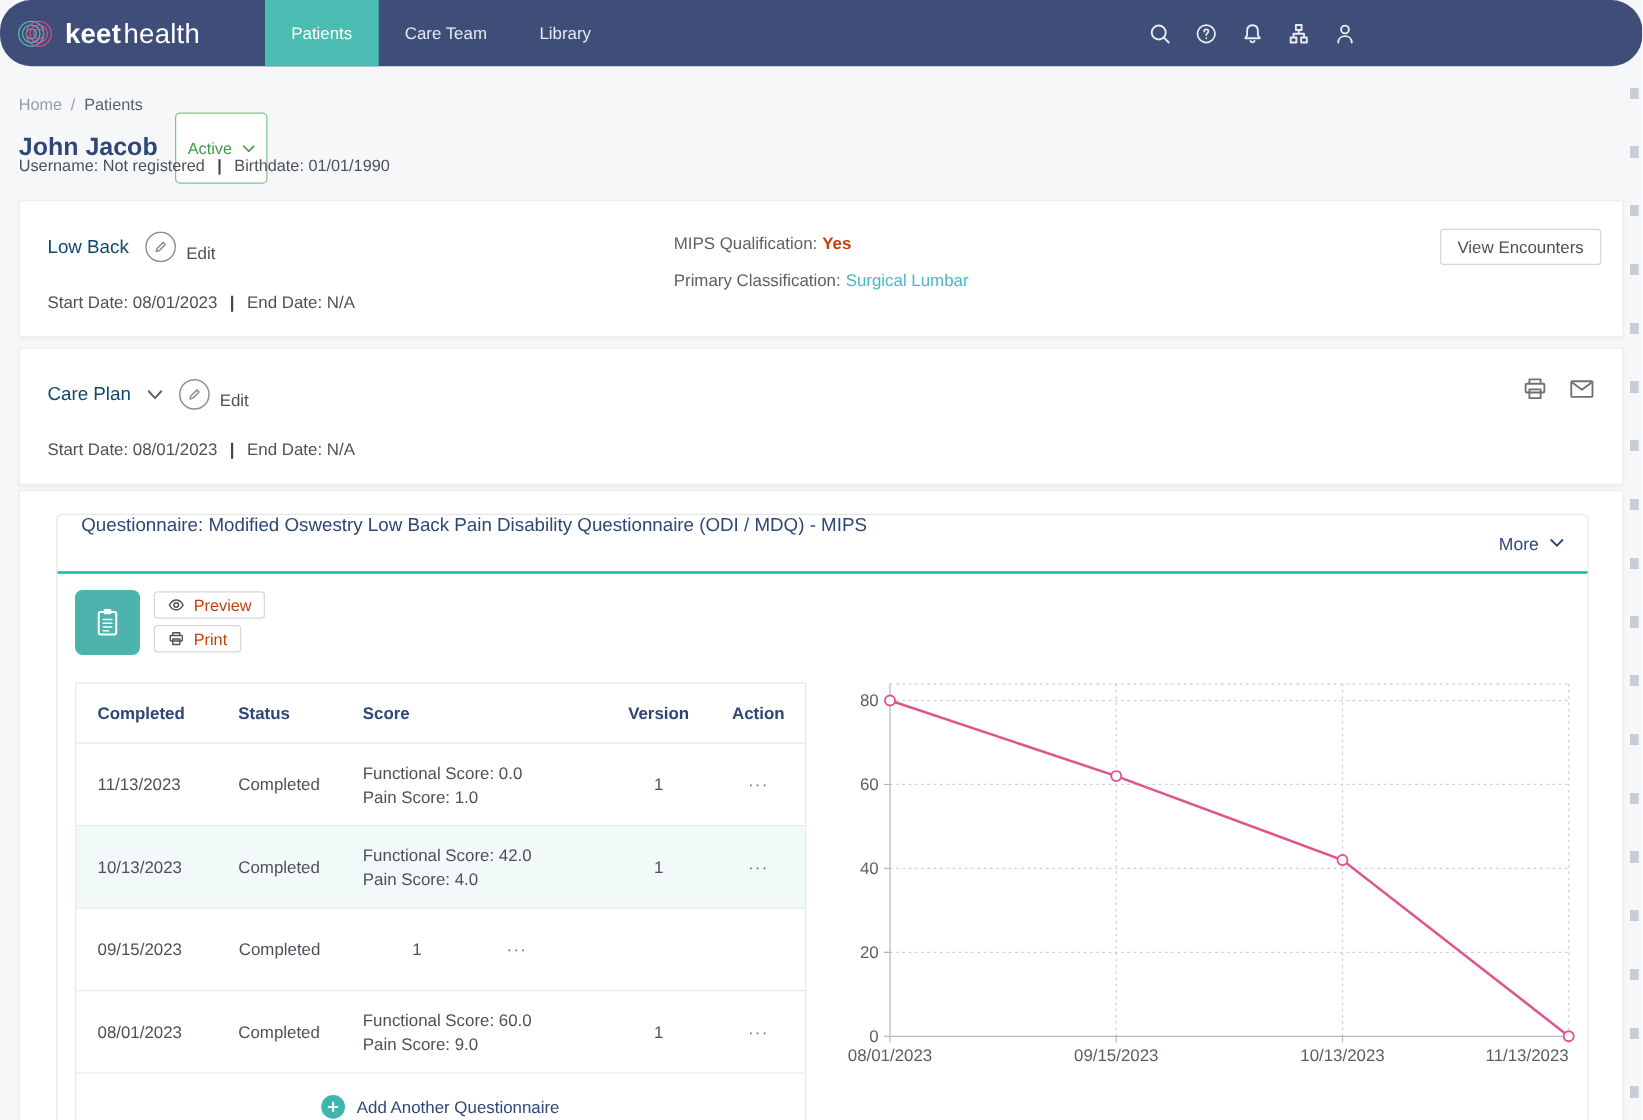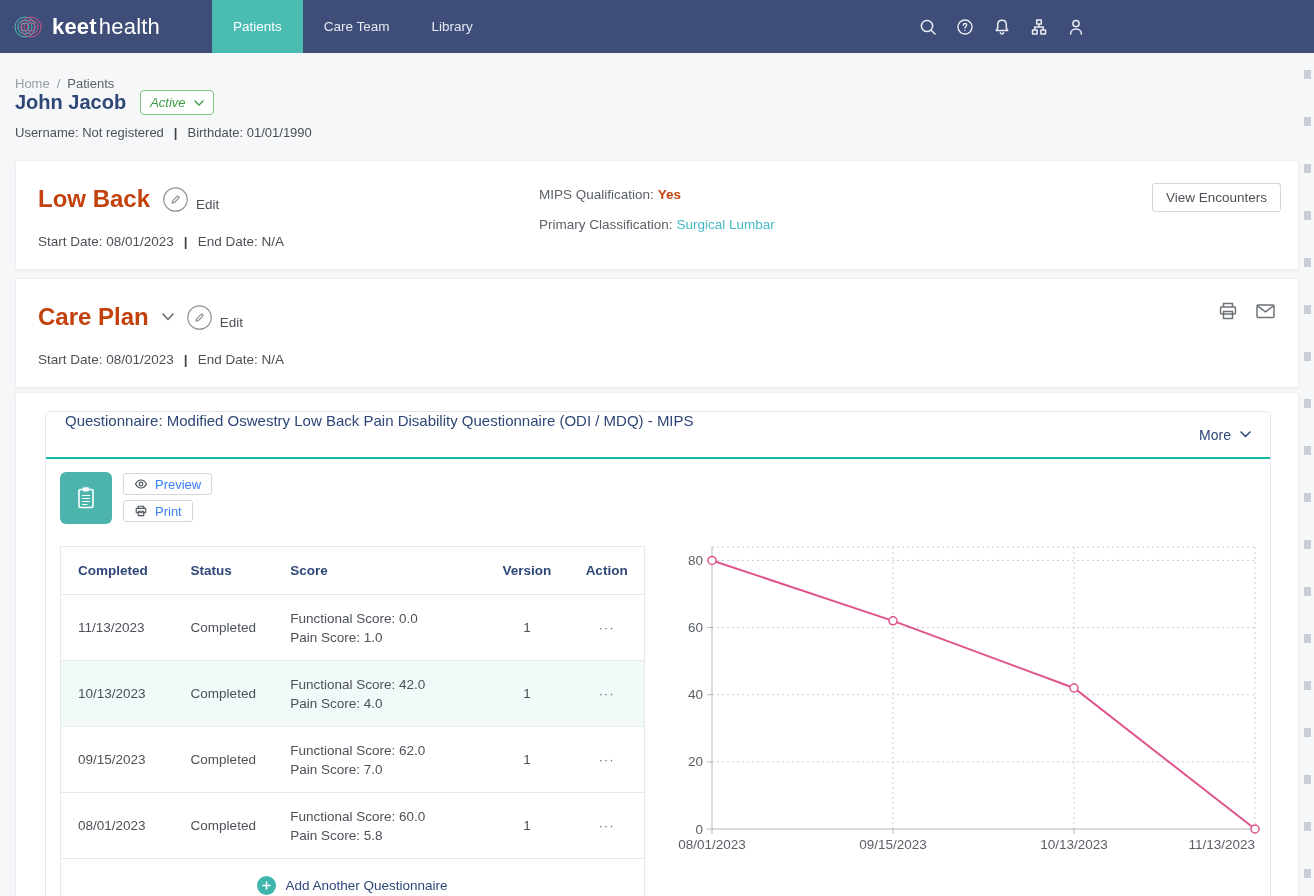--- a/index.html
+++ b/index.html
@@ -1,69 +1,69 @@
 <!DOCTYPE html>
 <html><head>
 <meta charset="utf-8">
 <style>
   * { margin:0; padding:0; box-sizing:border-box; }
   body { font-family:"Liberation Sans", sans-serif; }
   .page { position:relative; width:1314px; height:896px; overflow:hidden; background:#F6F7F9; }
 
   
-  .navbar { position:absolute; top:0; left:0; width:1314px; height:53px; background:#3E4E79; display:flex; align-items:stretch; }
+  .navbar { position:absolute; top:0; left:0; width:1314px; height:53px; background:#3E4E79; display:flex; align-items:stretch;border-radius:25px; }
   .brand { display:flex; align-items:center; gap:9px; padding-left:13px; width:212px; }
   .brand-text { color:#fff; font-size:22px; letter-spacing:.2px; white-space:nowrap; }
   .brand-text .b { font-weight:700; }
   .brand-text .l { font-weight:300; margin-left:2px; }
   .nav-tabs { display:flex; }
   .nav-tab { display:flex; align-items:center; padding:0 21px; color:#E6E9F0; font-size:13.5px; cursor:pointer; }
   .nav-tab.active { background:#4ABCB1; color:#fff; }
   .nav-icons { position:absolute; left:918px; top:0; height:53px; display:flex; align-items:center; gap:17px; }
   .nav-icons svg { display:block; cursor:pointer; }
 
   
   .breadcrumb { position:absolute; left:15px; top:76px; font-size:13px; display:flex; gap:7px; }
   .crumb-home { color:#989DA5; cursor:pointer; }
   .crumb-sep { color:#989DA5; }
   .crumb-cur { color:#5C6269; }
   .patient-row { position:absolute; left:15px; top:90px; display:flex; align-items:center; gap:14px; }
   .patient-name { font-size:20px; font-weight:700; color:#2E4777; }
-  .status-badge { display:inline-flex; align-items:center; gap:8px; padding:4px 9px; border:1px solid #7FC584; border-radius:4px; color:#3F9D46; font-size:13px; background:#fff; cursor:pointer;font-style:italic; }
+  .status-badge { display:inline-flex; align-items:center; gap:8px; padding:20px 9px; border:1px solid #7FC584; border-radius:4px; color:#3F9D46; font-size:13px; background:#fff; cursor:pointer; }
   .patient-meta { position:absolute; left:15px; top:125px; font-size:13px; color:#4C5158; display:flex; gap:10px; align-items:center; }
   .meta-sep { color:#3E434A; font-weight:700; }
 
   
   .card { position:absolute; left:15px; width:1284px; background:#fff; border:1px solid #EDEEF1; border-radius:3px; box-shadow:0 1px 2px rgba(40,50,70,.05); }
   .episode-card { top:160px; height:110px; }
   .care-plan-card { top:278px; height:110px; }
   .content-card { top:392px; height:600px; }
 
   .title-row { position:absolute; left:22px; top:24px; display:flex; align-items:center; gap:13px; }
-  .card-title { font-size:24px; font-weight:700; color:#c2410c; }
+  .card-title { font-size:15px; font-weight:400; color:#0c4a6e; }
   .edit-btn { display:flex; align-items:flex-end; gap:8px; font-size:13.5px; color:#4C5158; cursor:pointer; }
   .dates-row { position:absolute; left:22px; top:73px; font-size:13.5px; color:#4C5158; display:flex; gap:10px; align-items:center; }
 
   .ep-mid { position:absolute; left:523px; top:26px; font-size:13.5px; color:#5B6168; }
   .ep-mid .line { margin-bottom:15px; }
   .mips-value { color:#c2410c; font-weight:700; margin-left:4px; }
   .class-value { color:#47B9C6; margin-left:4px; cursor:pointer; }
   .view-encounters { position:absolute; right:17px; top:22px; padding:6px 13px; font-size:13.5px; color:#4C5158; background:#fff; border:1px solid #D3D6DC; border-radius:3px; cursor:pointer; }
   .cp-icons { position:absolute; right:21px; top:21px; display:flex; gap:15px; }
   .cp-icons svg { cursor:pointer; display:block; }
   .chev { color:#5C6269; display:flex; cursor:pointer; }
 
   
   .panel { position:absolute; left:29px; top:18px; width:1226px; height:562px; border:1px solid #E4E6EA; border-radius:5px; background:#fff; }
   .panel-header { height:47px; border-bottom:2px solid #14b8a6; display:flex; justify-content:space-between; padding:0 19px; }
   .panel-title { font-size:15px; color:#2E4777; }
   .more-btn { display:flex; align-items:center; gap:9px; color:#2E4777; font-size:14px; cursor:pointer; }
   .tile { position:absolute; left:14px; top:60px; width:52px; height:52px; background:#4CB4AC; border-radius:6px; display:flex; align-items:center; justify-content:center; }
   .action-btns { position:absolute; left:77px; top:61px; display:flex; flex-direction:column; gap:5px; align-items:flex-start; }
-  .abtn { display:inline-flex; align-items:center; gap:7px; height:22px; padding:0 10px; border:1px solid #D4D7DC; border-radius:3px; font-size:13px; color:#3b82f6; background:#fff; cursor:pointer; }
+  .abtn { display:inline-flex; align-items:center; gap:7px; height:22px; padding:0 10px; border:1px solid #D4D7DC; border-radius:3px; font-size:13px; color:#c2410c; background:#fff; cursor:pointer; }
 
   
   .q-table { position:absolute; left:14px; top:134px; width:585px; border:1px solid #E7E9EC; background:#fff; }
   .thead { display:flex; height:47px; align-items:center; font-size:13.5px; color:#2E4777; font-weight:700; }
   .tr { display:flex; align-items:center; height:66px; border-top:1px solid #E7E9EC; font-size:13.5px; color:#4C5158; }
   .tbody .tr:nth-child(2) { background:#F1F9F9; }
   .c1 { width:130px; padding-left:17px; }
   .c2 { width:100px; }
   .c3 { width:195px; line-height:19px; }
   .c4 { width:85px; text-align:center; }
@@ -283,33 +283,29 @@
             <div class="c3">
                 <div>Functional Score: 42.0</div>
                 <div>Pain Score: 4.0</div>
               </div>
             <div class="c4">1</div>
             <div class="c5 action-dots">···</div>
           </div>
           <div class="tr">
             <div class="c1">09/15/2023</div>
             <div class="c2">Completed</div>
-            <div class="c3">
-                <div>Functional Score: 62.0</div>
-                <div>Pain Score: 7.0</div>
-              </div>
             <div class="c4">1</div>
             <div class="c5 action-dots">···</div>
           </div>
           <div class="tr">
             <div class="c1">08/01/2023</div>
             <div class="c2">Completed</div>
             <div class="c3">
                 <div>Functional Score: 60.0</div>
-                <div>Pain Score: 5.8</div>
+                <div>Pain Score: 9.0</div>
               </div>
             <div class="c4">1</div>
             <div class="c5 action-dots">···</div>
           </div>
         </div>
         <div class="tfoot">
           <span class="add-link">
             <span class="plus">
               <svg width="9" height="9" viewBox="0 0 9 9" fill="none" stroke="#fff" stroke-width="1.6" stroke-linecap="round">
                   <path d="M4.5 1v7M1 4.5h7"></path>

